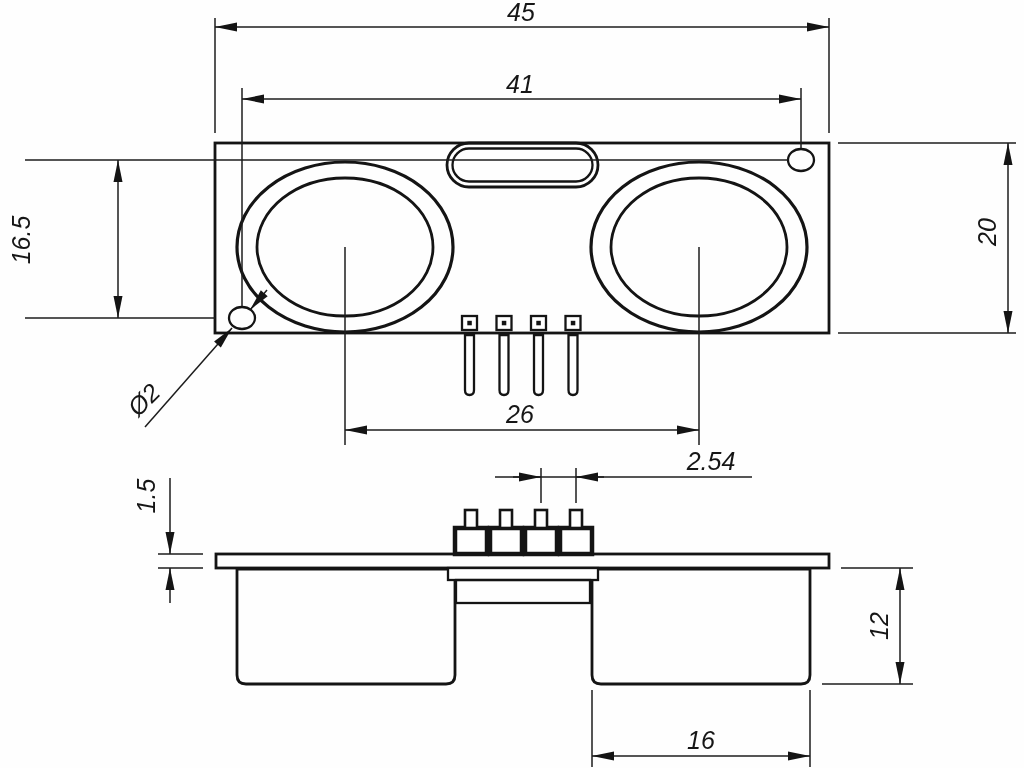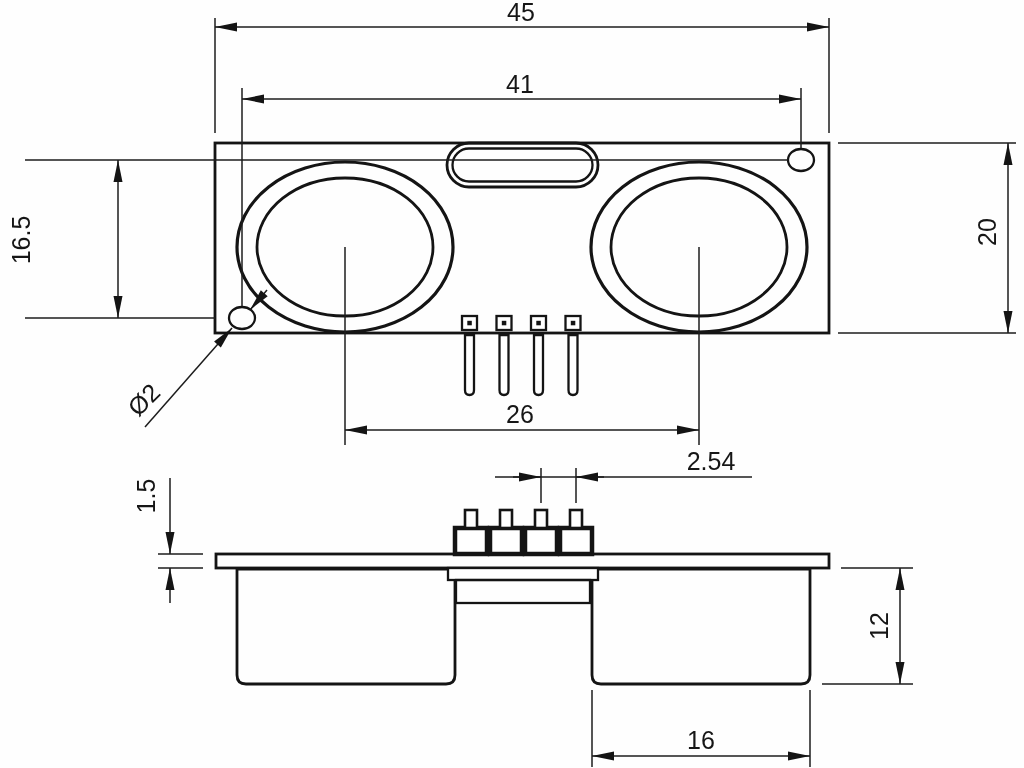--- a/index.html
+++ b/index.html
@@ -1,16 +1,16 @@
 <!DOCTYPE html>
 <html><head>
 <meta charset="utf-8">
 <style>
   html,body{margin:0;padding:0;background:#ffffff;}
-  .canvas{position:relative;width:1024px;height:768px;background:#fefefe;overflow:hidden;}
+  .canvas{position:relative;width:1024px;height:768px;background:#fefefe;overflow:hidden;font-style:italic;}
   svg text{font-family:"Liberation Sans",sans-serif;font-size:25px;fill:#161616;}
   .thin{stroke:#1c1c1c;stroke-width:1.5;fill:none;}
   .obj{stroke:#141414;stroke-width:2.8;fill:none;}
   .obj2{stroke:#141414;stroke-width:2.3;fill:none;}
   .objth{stroke:#141414;stroke-width:3.2;fill:none;}
   .wfill{fill:#ffffff;}
   .blk{fill:#141414;stroke:none;}
 </style>
 </head>
 <body>

